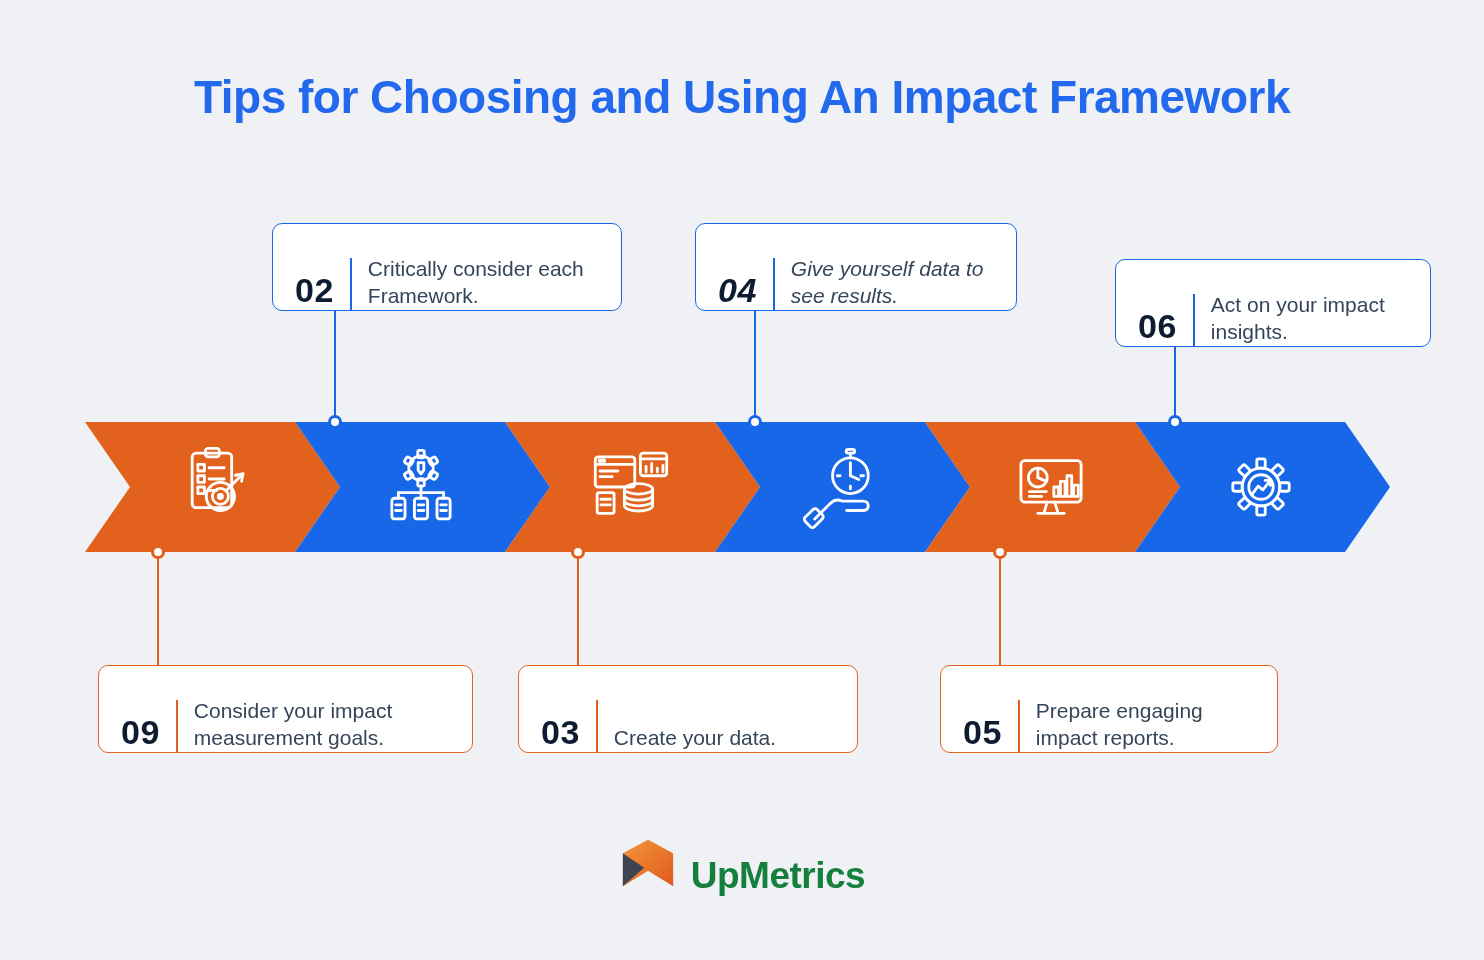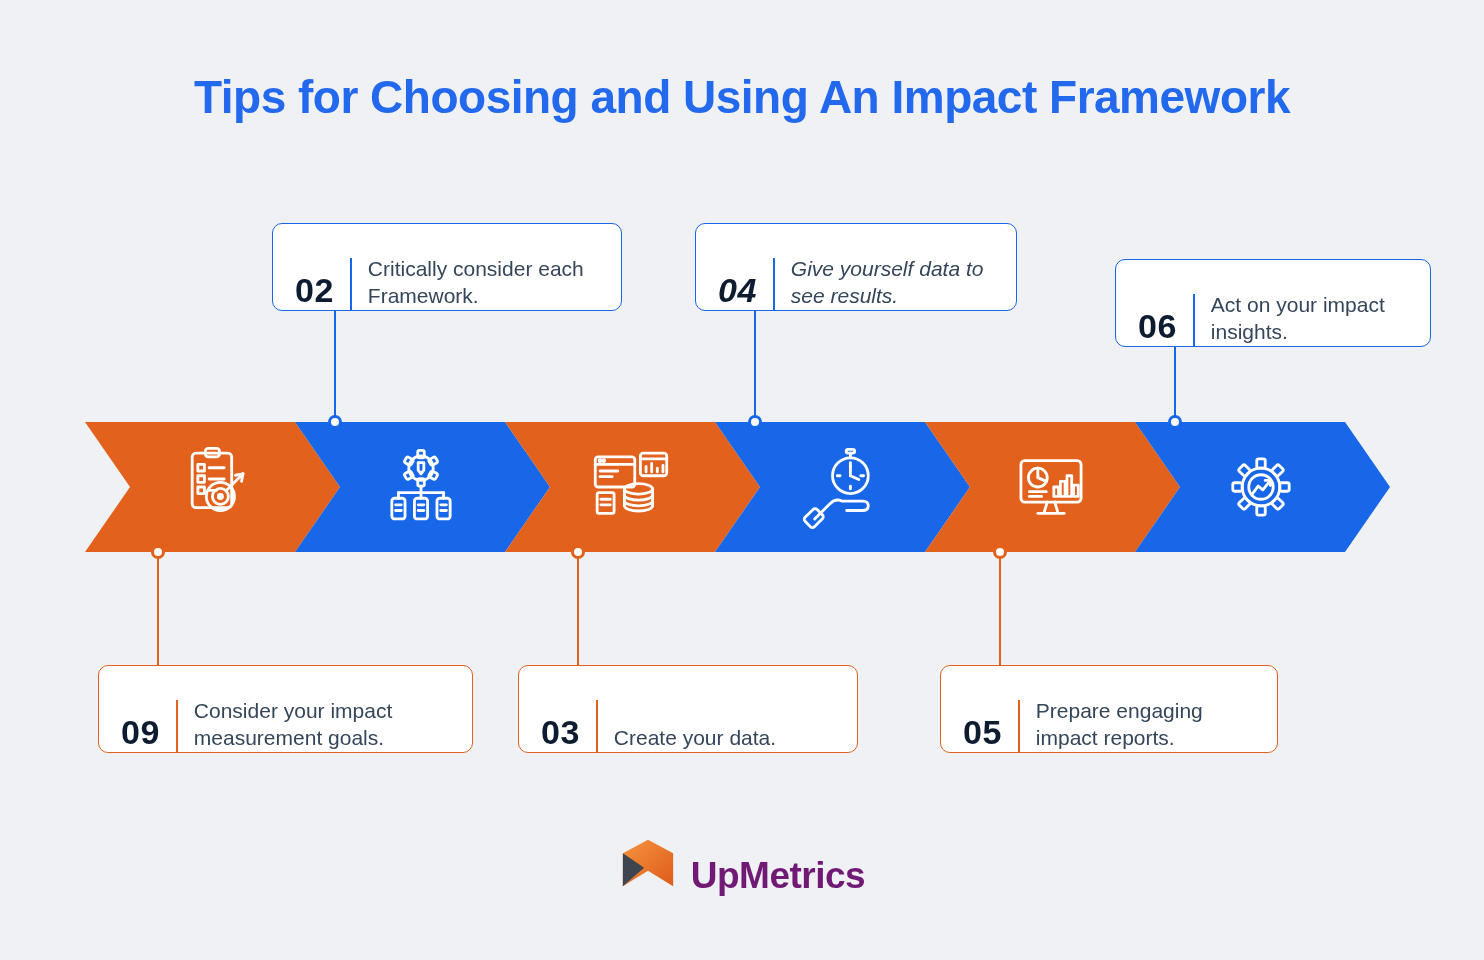--- a/index.html
+++ b/index.html
@@ -46,21 +46,21 @@
   .b2{left:272px;top:223px;width:350px;}
   .b4{left:695px;top:223px;width:322px;font-style:italic;}
   .b6{left:1115px;top:223px;width:316px;margin-top:36px;}
   .b1{left:98px;top:665px;width:375px;}
   .b3{left:518px;top:665px;width:340px;}
   .b5{left:940px;top:665px;width:338px;}
 
   
   .logo{position:absolute;top:830px;left:0;width:100%;display:flex;
     align-items:center;justify-content:center;gap:14px;}
-  .logo-text{font-size:37px;font-weight:800;color:#701a75;letter-spacing:-0.5px;margin-top:25px;}
+  .logo-text{font-size:37px;font-weight:800;color:#15803d;letter-spacing:-0.5px;margin-top:25px;}
 
   .icon-stroke{stroke:#fff;fill:none;stroke-width:3;stroke-linecap:round;stroke-linejoin:round;}
 </style>
 </head>
 <body>
 
 <div class="canvas">
 
   <div class="title">Tips for Choosing and Using An Impact Framework</div>
 

